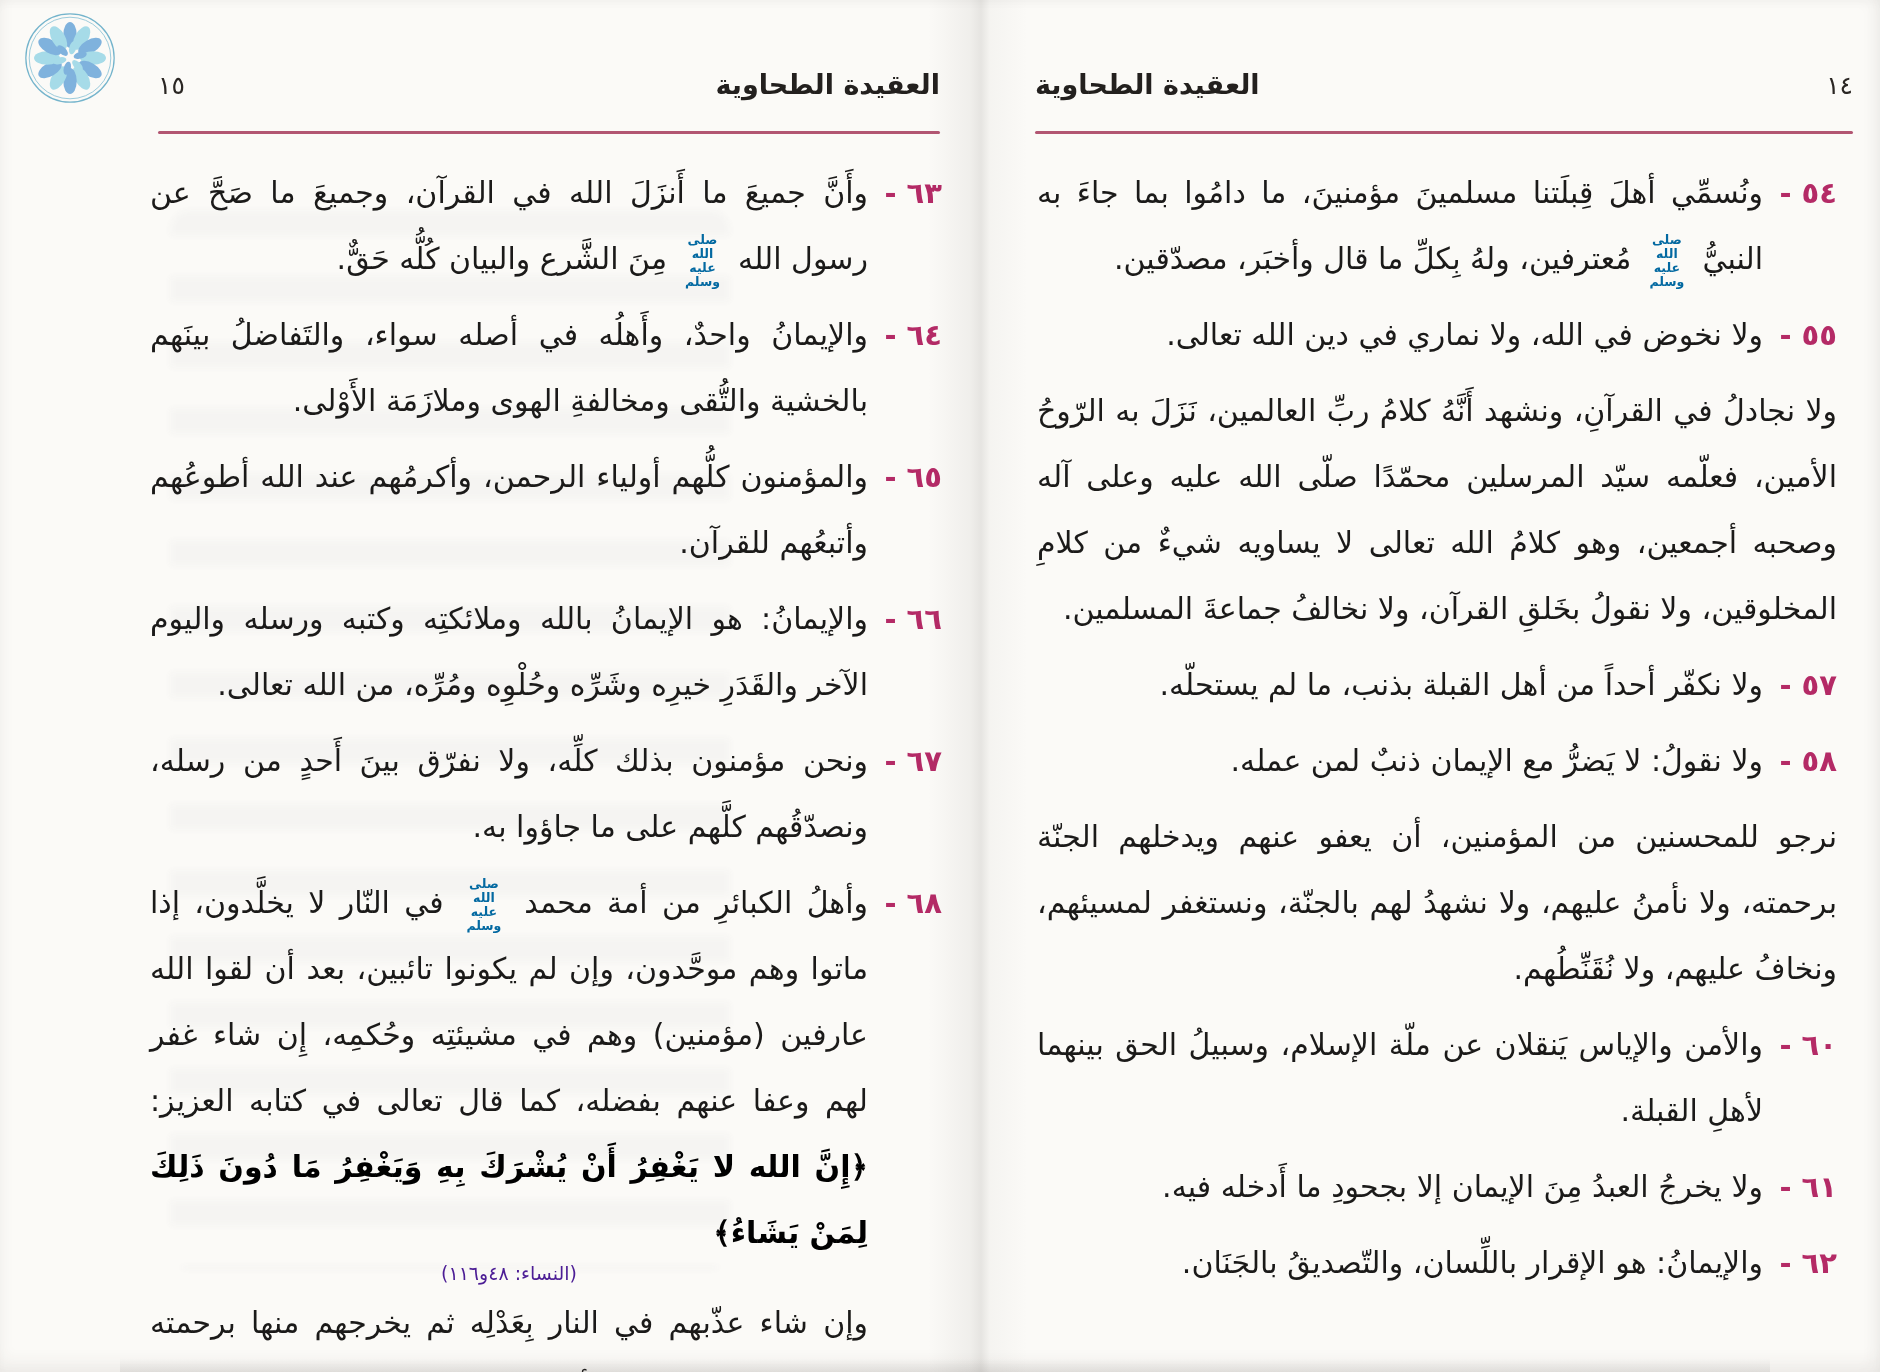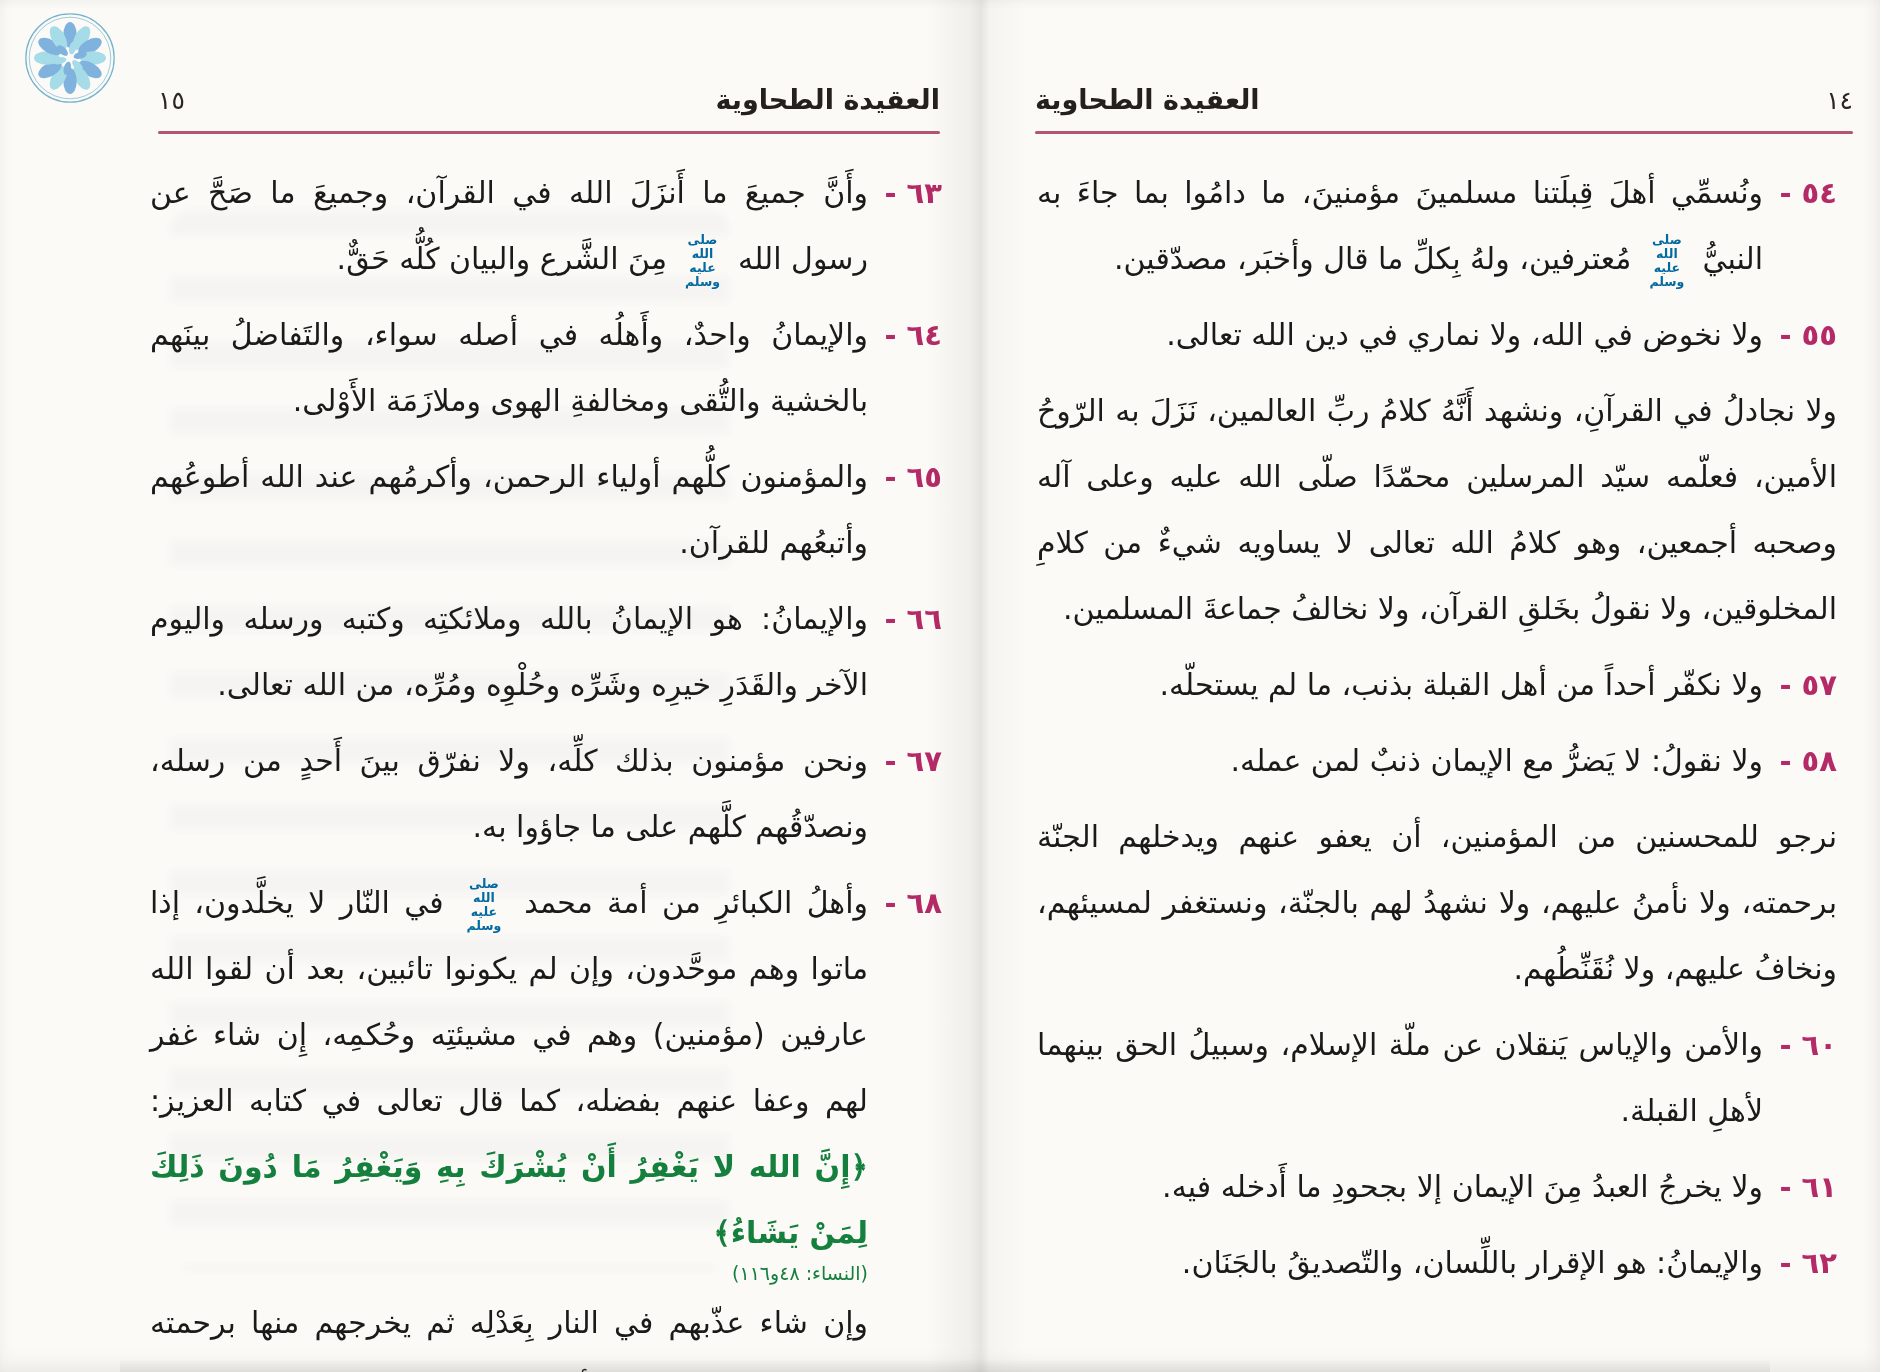--- a/index.html
+++ b/index.html
@@ -6,42 +6,42 @@
   .canvas{
     position:relative; width:1880px; height:1372px; overflow:hidden;
     background:#fbfaf7;
     font-family:"DejaVu Sans", sans-serif;
     box-shadow: inset 0 -10px 16px rgba(60,55,50,.06), inset -8px 0 14px rgba(60,55,50,.03), inset 0 4px 8px rgba(60,55,50,.02);
   }
   .page{position:absolute; top:0; height:100%;}
   .page-left{left:0; width:975px;}
   .page-right{left:975px; width:905px;}
 
-  .header{position:absolute; top:84px; display:flex; justify-content:space-between; align-items:flex-end; direction:ltr;}
+  .header{position:absolute; top:69px; display:flex; justify-content:space-between; align-items:flex-end; direction:ltr;}
   .page-left  .header{left:158px; width:782px;}
   .page-right .header{left:60px;  width:818px;}
   .htitle{font-size:27px; font-weight:bold; color:#23201e;}
   .pagenum{font-size:25px; color:#2a2623; letter-spacing:2px;}
   .rule{position:absolute; top:131px; height:3px; background:#b25672; border-radius:2px;}
   .page-left  .rule{left:158px; width:782px;}
   .page-right .rule{left:60px;  width:818px;}
 
   .body{position:absolute; top:160px;}
   .page-left  .body{left:150px; width:792px;}
   .page-right .body{left:62px;  width:800px;}
 
   .para{display:flex; direction:rtl; gap:16px; margin-bottom:10px;}
   .pnum{flex:0 0 58px; color:#b42a66; font-size:29px; line-height:66px; font-weight:bold; white-space:nowrap;}
   .ptext{flex:1; font-size:30px; line-height:66px; color:#1b1a19; text-align:justify;}
-  .run-quran{color:#15803d; font-weight:bold;}
+  .run-quran{color:#000000; font-weight:bold;}
   .run-honorific{
     color:#0369a1; display:inline-block; width:52px; font-size:12.5px; line-height:1.12;
     text-align:center; vertical-align:middle; font-weight:bold;
   }
-  .run-ref{display:block; font-size:19px; line-height:26px; color:#15803d; text-align:right; margin:-6px 0 4px;}
+  .run-ref{display:block; font-size:19px; line-height:26px; color:#4c1d95; text-align:center; margin:-6px 0 4px;}
 
   
   .spine-shadow{position:absolute; top:0; left:928px; width:100px; height:100%; pointer-events:none;
     background:linear-gradient(90deg, rgba(60,55,50,0) 0%, rgba(60,55,50,.06) 42%, rgba(60,55,50,.11) 53%, rgba(60,55,50,.03) 62%, rgba(60,55,50,0) 100%);}
   .ghost{position:absolute; pointer-events:none; filter:blur(3px); opacity:.85; border-radius:20px;
     background:repeating-linear-gradient(180deg, rgba(125,130,145,.05) 0 26px, rgba(125,130,145,0) 26px 66px);}
   .ghost-left{left:170px; top:210px; width:560px; height:1060px;}
   .bottom-smudge{position:absolute; left:120px; bottom:0; width:1650px; height:14px; pointer-events:none;
     background:linear-gradient(0deg, rgba(90,88,85,.10), rgba(90,88,85,0)); }
   .watermark{position:absolute; left:22px; top:10px;}

